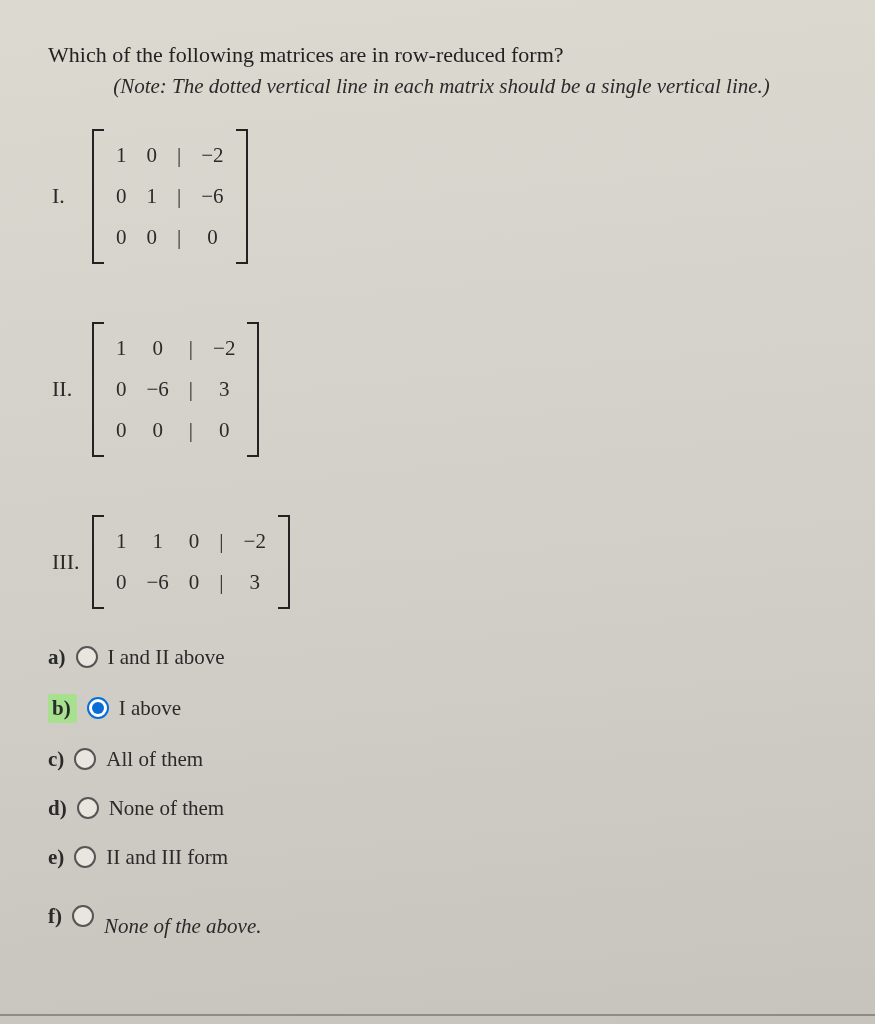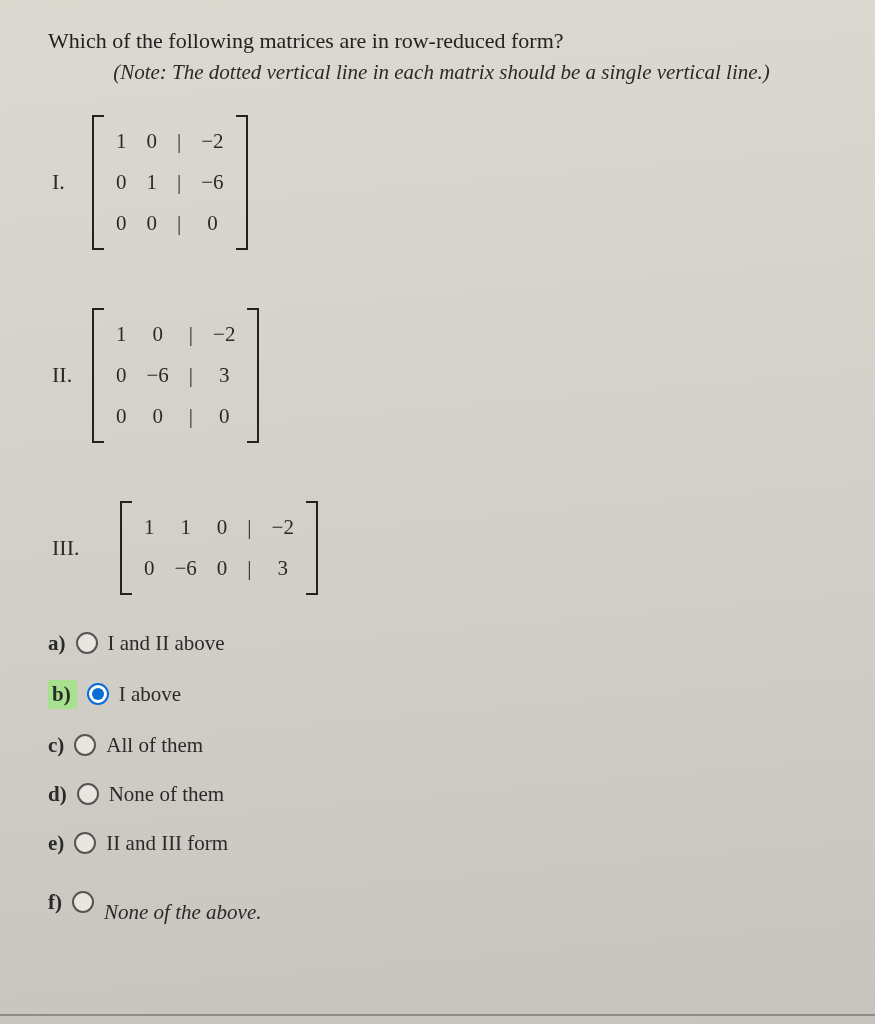--- a/index.html
+++ b/index.html
@@ -6,21 +6,21 @@
   html, body {
     margin: 0;
     padding: 0;
     width: 875px;
     height: 1024px;
     background: #d4d2cc;
     font-family: Georgia, 'Times New Roman', serif;
     color: #2a2a2a;
   }
   .page {
-    padding: 26px 40px 20px 48px;
+    padding: 40px 40px 20px 48px;
     background: linear-gradient(175deg, #dcd9d1 0%, #d0cec6 60%, #c6c4bd 100%);
     min-height: 1024px;
     position: relative;
   }
   .question {
     font-size: 22px;
     line-height: 1.35;
     margin-bottom: 4px;
     color: #222;
   }
@@ -169,21 +169,21 @@
           <td>0</td>
           <td>0</td>
           <td>|</td>
           <td>0</td>
         </tr>
       </tbody>
         </table>
     </div>
   </div>
 
-  <div class="matrix-block" style="margin-bottom:32px;gap:28px;">
+  <div class="matrix-block" style="margin-bottom:32px;">
     <div class="roman">III.</div>
     <div class="matrix">
       <table>
         <tbody>
             <tr>
           <td>1</td>
           <td>1</td>
           <td>0</td>
           <td>|</td>
           <td>−2</td>

